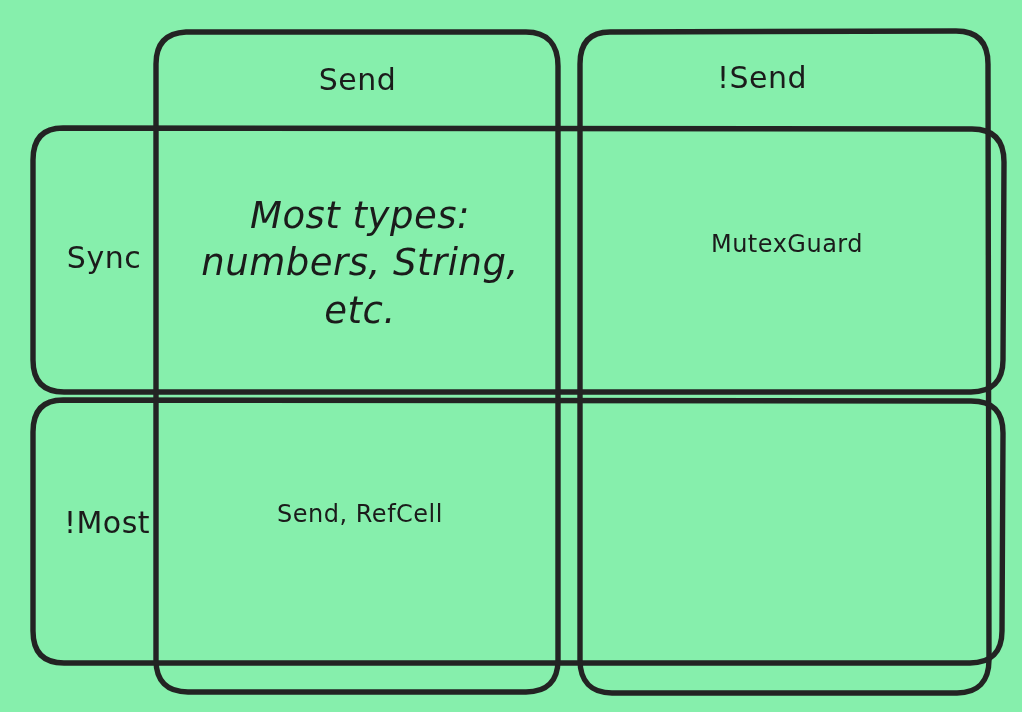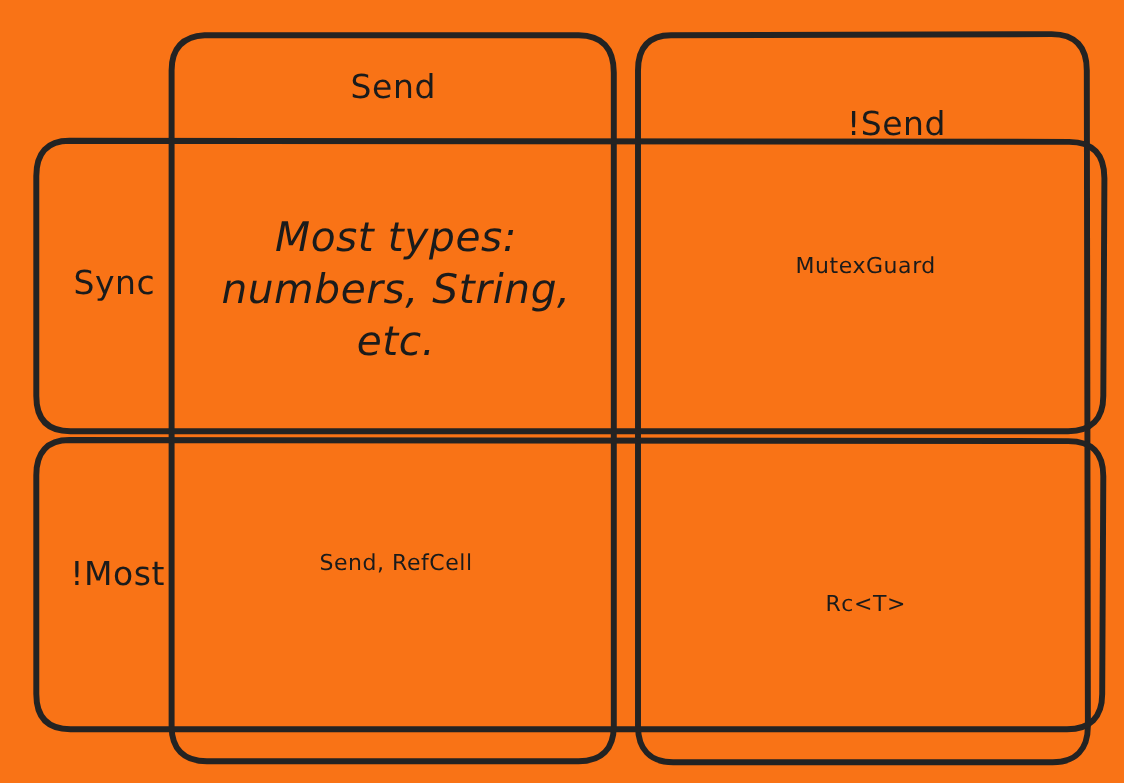--- a/index.html
+++ b/index.html
@@ -11,21 +11,21 @@
   body {
     width: 1022px;
     height: 712px;
     font-family: "DejaVu Sans", sans-serif;
     overflow: hidden;
   }
   #diagram-root {
     position: relative;
     width: 1022px;
     height: 712px;
-    background: #f97316;
+    background: #86efac;
   }
   #boxes-layer {
     position: absolute;
     left: 0;
     top: 0;
     width: 1022px;
     height: 712px;
   }
   .label {
     position: absolute;
@@ -40,32 +40,32 @@
   .col-header {
     font-size: 30px;
     font-weight: 500;
   }
   .row-header {
     font-size: 30px;
     font-weight: 500;
     text-align: center;
   }
   .cell-text {
-    font-size: 20px;
+    font-size: 24px;
     font-weight: 500;
   }
   .cell-text.multiline {
     font-size: 37px;
     line-height: 1.28;
     font-style: italic;
   }
 
   
   #label-col-send      { left: 160px; top: 62px;  width: 395px; }
-  #label-col-notsend   { left: 615px; top: 60px;  width: 400px; margin-top: 36px; }
+  #label-col-notsend   { left: 562px; top: 60px;  width: 400px; }
   #label-row-sync      { left: 44px;  top: 240px; width: 120px; }
   #label-row-notsync   { left: 42px;  top: 505px; width: 130px; }
   #cell-send-sync      { left: 170px; top: 192px; width: 380px; }
   #cell-notsend-sync   { left: 592px; top: 230px; width: 390px; }
   #cell-send-notsync   { left: 170px; top: 500px; width: 380px; }
   #cell-notsend-notsync{ left: 592px; top: 537px; width: 390px; }
 </style>
 </head>
 <body>
 
@@ -131,15 +131,14 @@
   <div id="label-row-notsync" class="label row-header">!Most</div>
 
   <div id="cell-send-sync" class="label cell-text multiline">Most types:
 numbers, String,
 etc.</div>
 
   <div id="cell-notsend-sync" class="label cell-text">MutexGuard</div>
 
   <div id="cell-send-notsync" class="label cell-text">Send, RefCell</div>
 
-  <div id="cell-notsend-notsync" class="label cell-text">Rc&lt;T&gt;</div>
 
 </div>
 
 </body></html>

